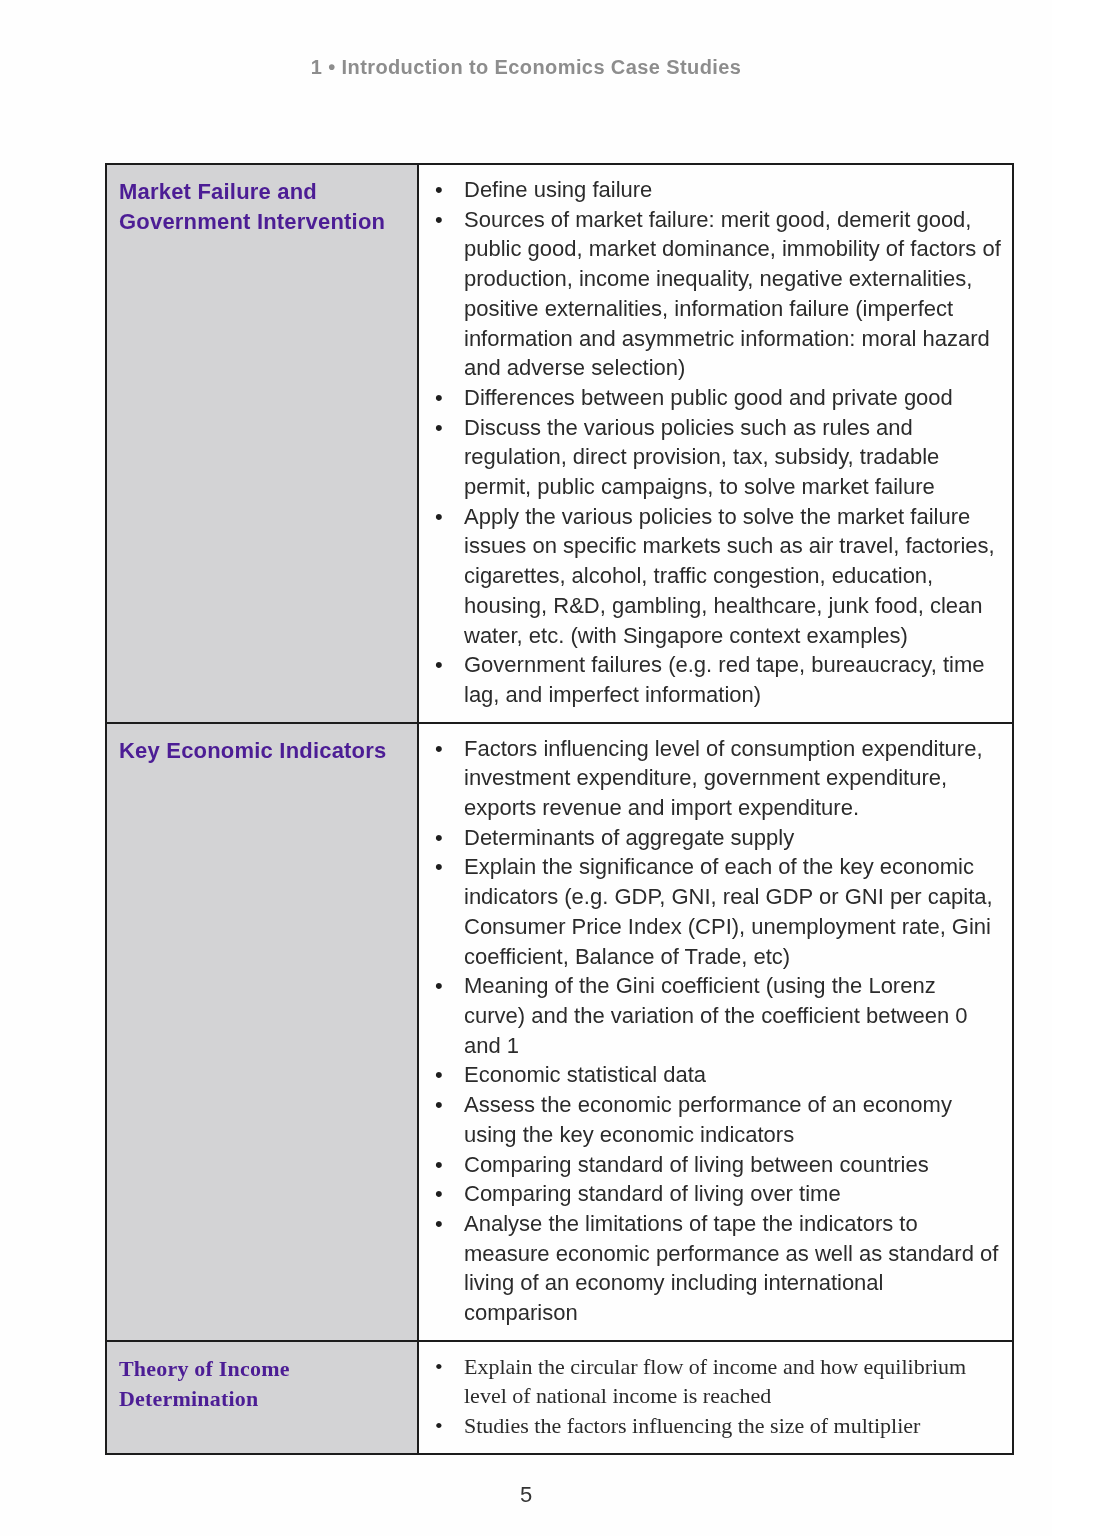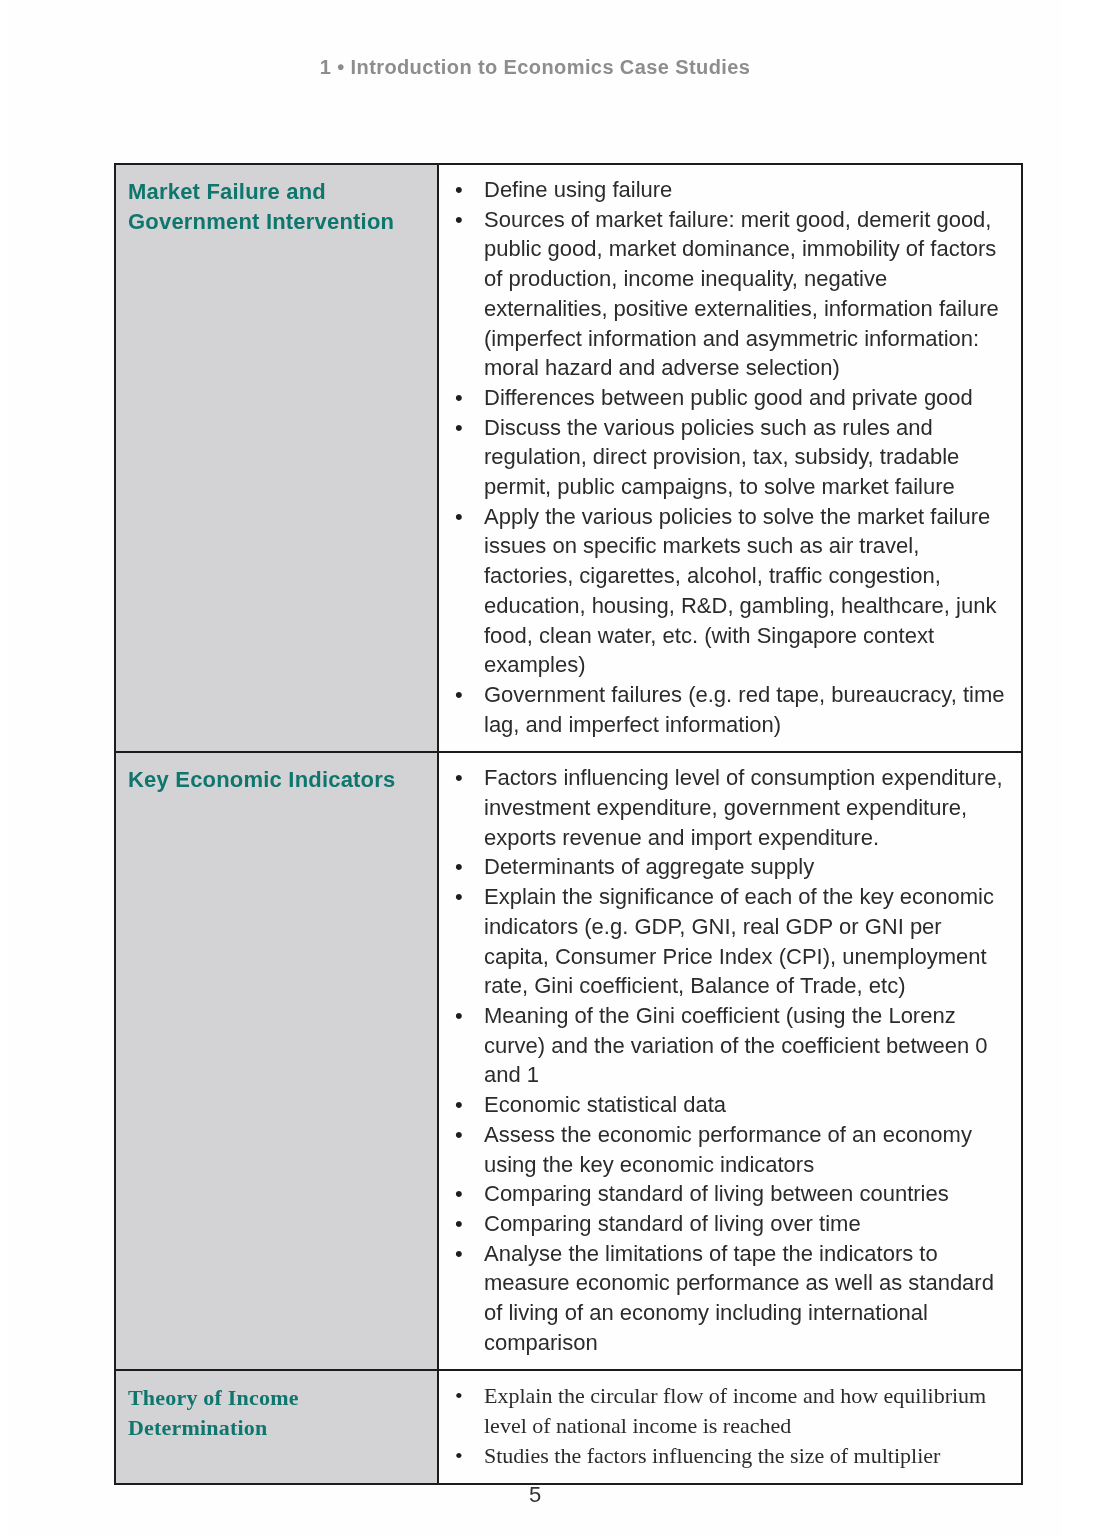--- a/index.html
+++ b/index.html
@@ -7,21 +7,20 @@
     width: 1120px; height: 1536px;
     background: #ffffff;
     font-family: "Liberation Sans", sans-serif;
     color: var(--body-text, #2b2b2b);
   }
   .page {
     position: relative;
     width: 1052px; height: 1536px;
     background: #fefefe;
     overflow: hidden;
-    margin-left: 9px;
   }
   .page-header {
     position: absolute;
     top: 56px; left: 0;
     width: 100%;
     text-align: center;
     font-size: 20px;
     font-weight: bold;
     letter-spacing: 0.4px;
     color: var(--header-text, #8d8d8d);
@@ -34,25 +33,25 @@
     table-layout: fixed;
   }
   .topics-table th, .topics-table td {
     border: 2px solid var(--border, #1c1c1c);
     vertical-align: top;
     text-align: left;
   }
   .topic-cell {
     width: 281px;
     background: var(--topic-bg, #d3d3d5);
-    padding: 12px 28px 12px 12px;
+    padding: 12px 17px 12px 12px;
     font-size: 22px;
     font-weight: bold;
     line-height: 30px;
-    color: #0f766e;
+    color: #4c1d95;
     letter-spacing: 0.2px;
   }
   .points-cell {
     background: #fefefe;
     padding: 10px 10px 12px 14px;
   }
   .points-list {
     margin: 0; padding: 0;
     list-style: none;
   }

